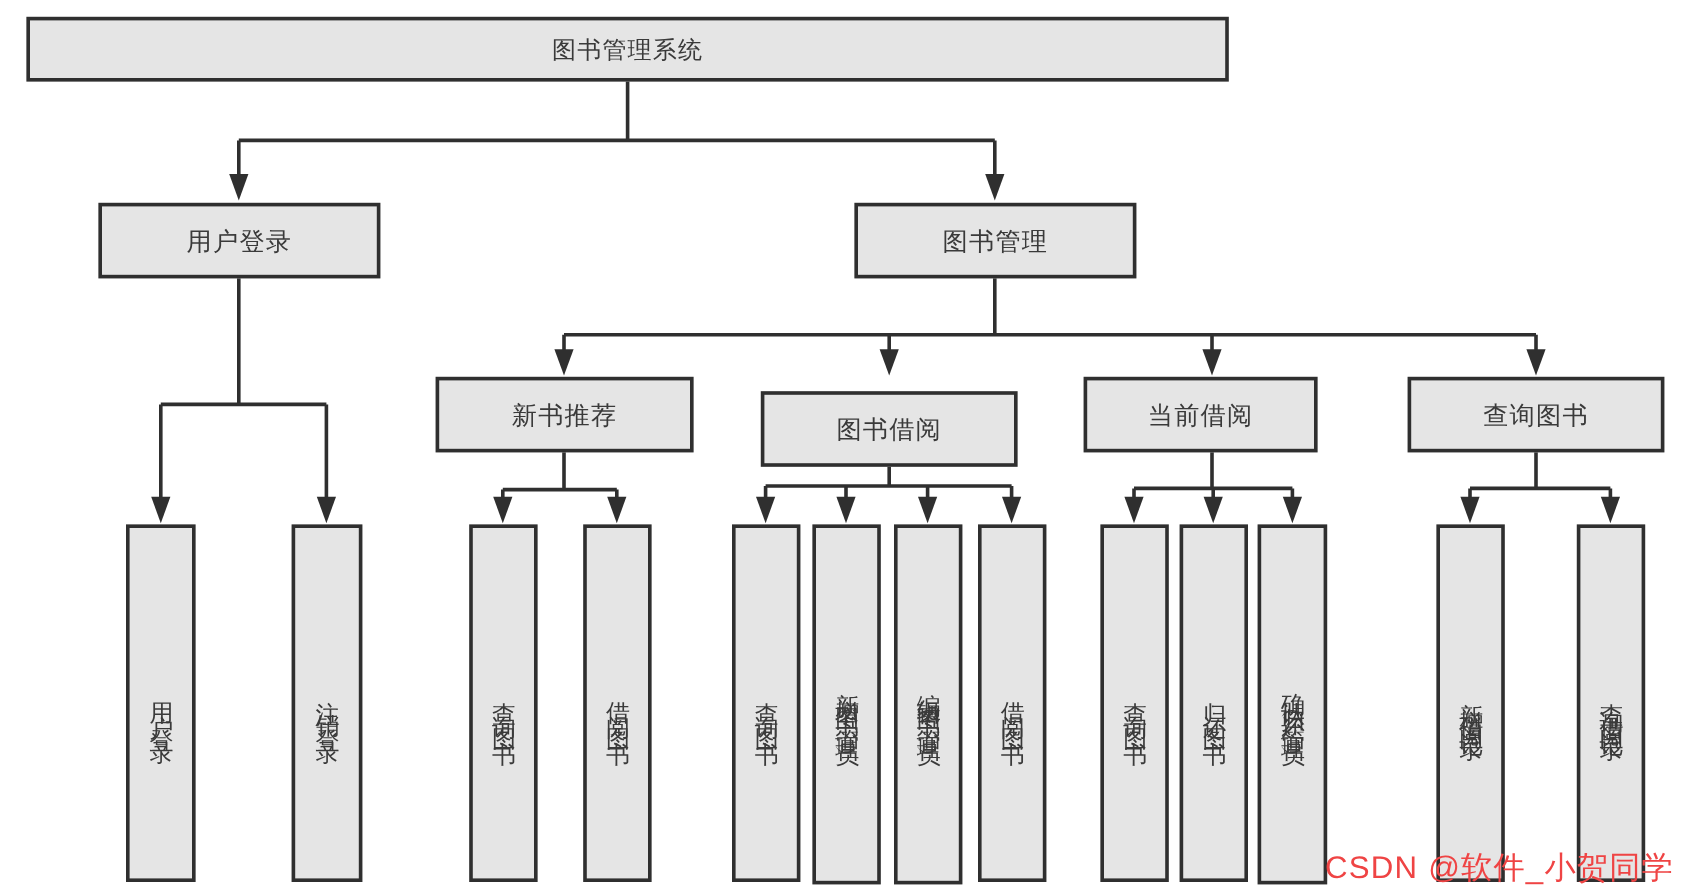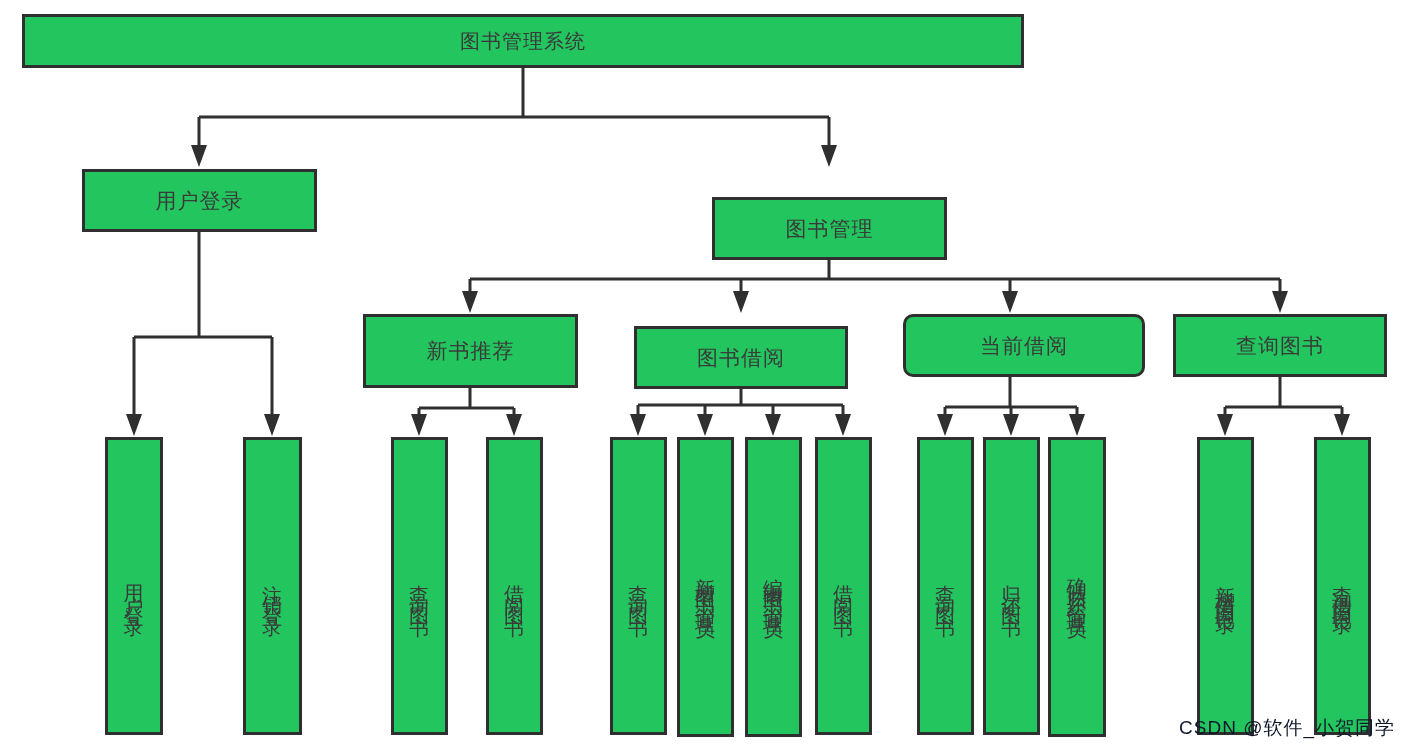--- a/index.html
+++ b/index.html
@@ -2,36 +2,36 @@
 <html><head>
 <meta charset="utf-8">
 <style>
   html, body { margin:0; padding:0; background:#ffffff; }
   .canvas {
     position:relative; width:1405px; height:747px; background:#ffffff;
     font-family:"Liberation Sans","DejaVu Sans",sans-serif; overflow:hidden;
   }
   .connector-layer { position:absolute; left:0; top:0; width:1405px; height:747px; pointer-events:none; }
   .node {
-    position:absolute; box-sizing:border-box; background:#22c55e;
+    position:absolute; box-sizing:border-box; background:#e5e5e5;
     border:3px solid #2f2f2f; color:#3a3a3a;
     display:flex; align-items:center; justify-content:center;
     white-space:nowrap;
   }
   .h-node { font-size:21px; letter-spacing:1px; }
   .root-node { font-size:20px; }
   .v-node {
     writing-mode:vertical-rl; text-orientation:mixed;
     font-size:20px; letter-spacing:11px; line-height:1;
     padding-top:10px;
   }
   .v-node.leaf-long { letter-spacing:6px; padding-top:4px; }
   .watermark {
     position:absolute; right:10px; bottom:6px;
-    font-size:19px; color:#0f172a; letter-spacing:1px;
+    font-size:26px; color:#ef4444; letter-spacing:1px;
   }
   svg line, svg path { stroke:#2f2f2f; stroke-width:3; fill:none; }
   svg polygon { fill:#2f2f2f; stroke:none; }
 </style>
 </head>
 <body>
 
 <div class="canvas">
 
   <svg class="connector-layer" width="1405" height="747" viewBox="0 0 1405 747" xmlns="http://www.w3.org/2000/svg">
@@ -66,25 +66,25 @@
     <polygon points="1069,414 1085,414 1077,436"></polygon>
 
     <path d="M1280 375 V407 M1225 407 H1342 M1225 407 V416 M1342 407 V416"></path>
     <polygon points="1217,414 1233,414 1225,436"></polygon>
     <polygon points="1334,414 1350,414 1342,436"></polygon>
   </svg>
 
   <div class="node h-node root-node" style="left:22px; top:14px; width:1002px; height:54px;">图书管理系统</div>
 
   <div class="node h-node" style="left:82px; top:169px; width:235px; height:63px;">用户登录</div>
-  <div class="node h-node" style="left:712px; top:169px; width:235px; height:63px;margin-top:28px;">图书管理</div>
+  <div class="node h-node" style="left:712px; top:169px; width:235px; height:63px;">图书管理</div>
 
-  <div class="node h-node" style="left:363px; top:314px; width:215px; height:74px;">新书推荐</div>
+  <div class="node h-node" style="left:363px; top:314px; width:215px; height:63px;">新书推荐</div>
   <div class="node h-node" style="left:634px; top:314px; width:214px; height:63px;margin-top:12px;">图书借阅</div>
-  <div class="node h-node" style="left:903px; top:314px; width:242px; height:63px;border-radius:10px;">当前借阅</div>
+  <div class="node h-node" style="left:903px; top:314px; width:195px; height:63px;">当前借阅</div>
   <div class="node h-node" style="left:1173px; top:314px; width:214px; height:63px;">查询图书</div>
 
   <div class="node v-node" style="left:105px; top:437px; width:58px; height:298px;">用户登录</div>
   <div class="node v-node" style="left:243px; top:437px; width:59px; height:298px;">注销登录</div>
 
   <div class="node v-node" style="left:391px; top:437px; width:57px; height:298px;">查询图书</div>
   <div class="node v-node" style="left:486px; top:437px; width:57px; height:298px;">借阅图书</div>
 
   <div class="node v-node" style="left:610px; top:437px; width:57px; height:298px;">查询图书</div>
   <div class="node v-node leaf-long" style="left:677px; top:437px; width:57px; height:300px;">新增图书（管理员）</div>

